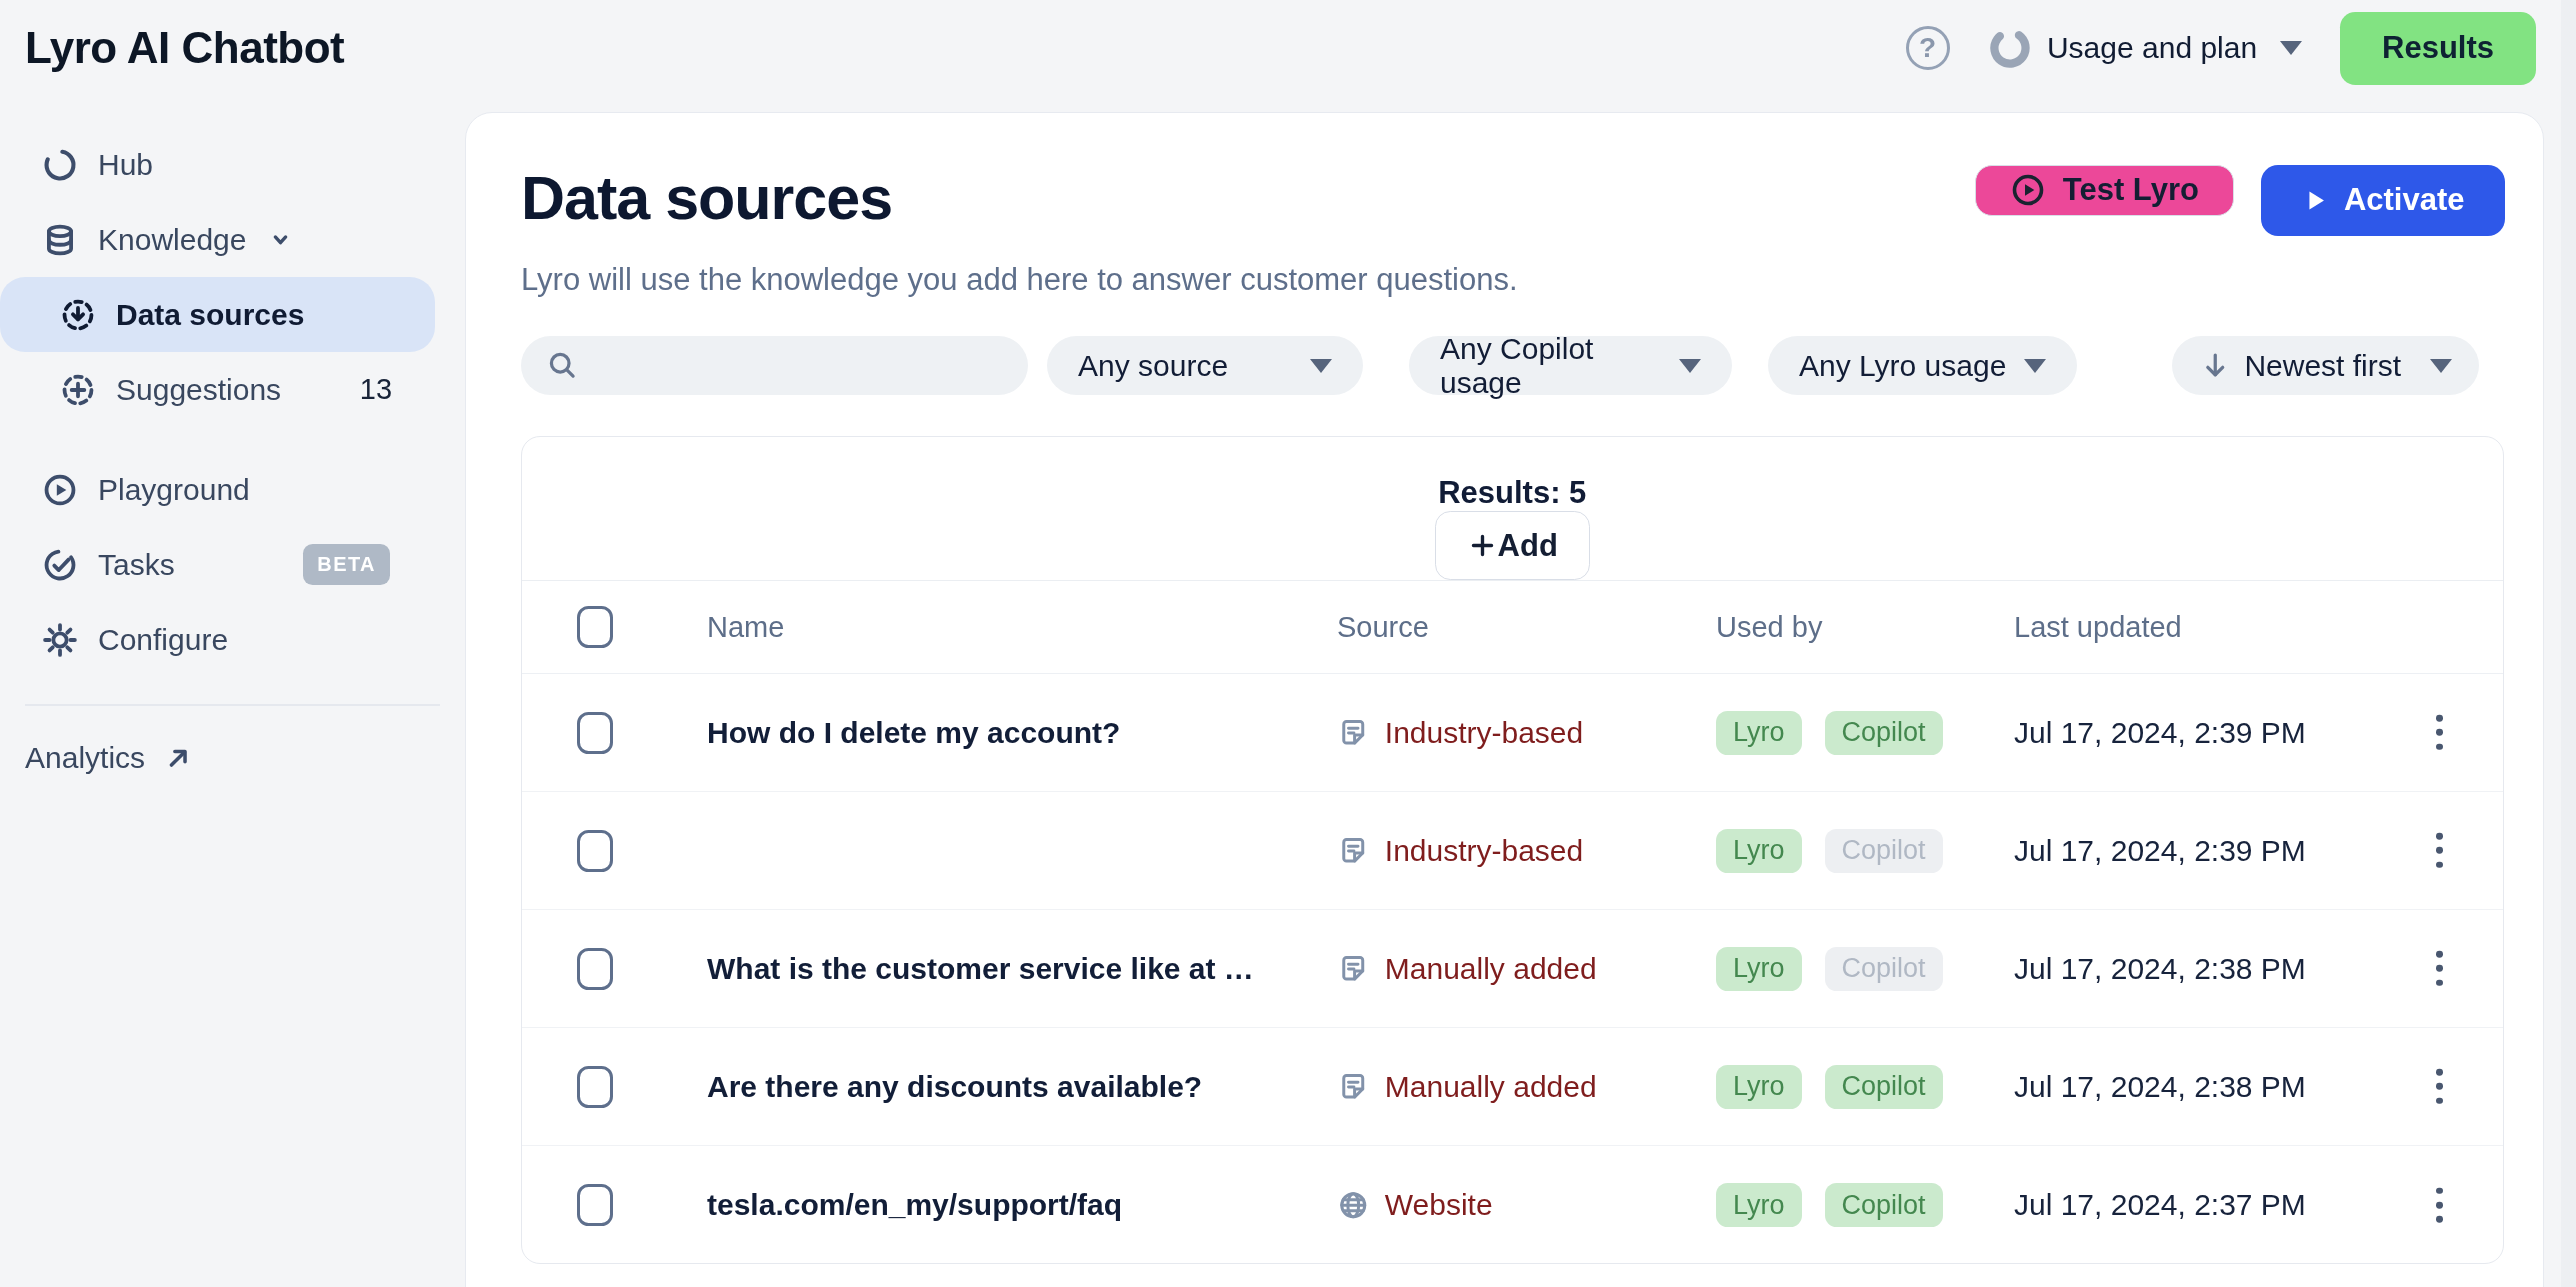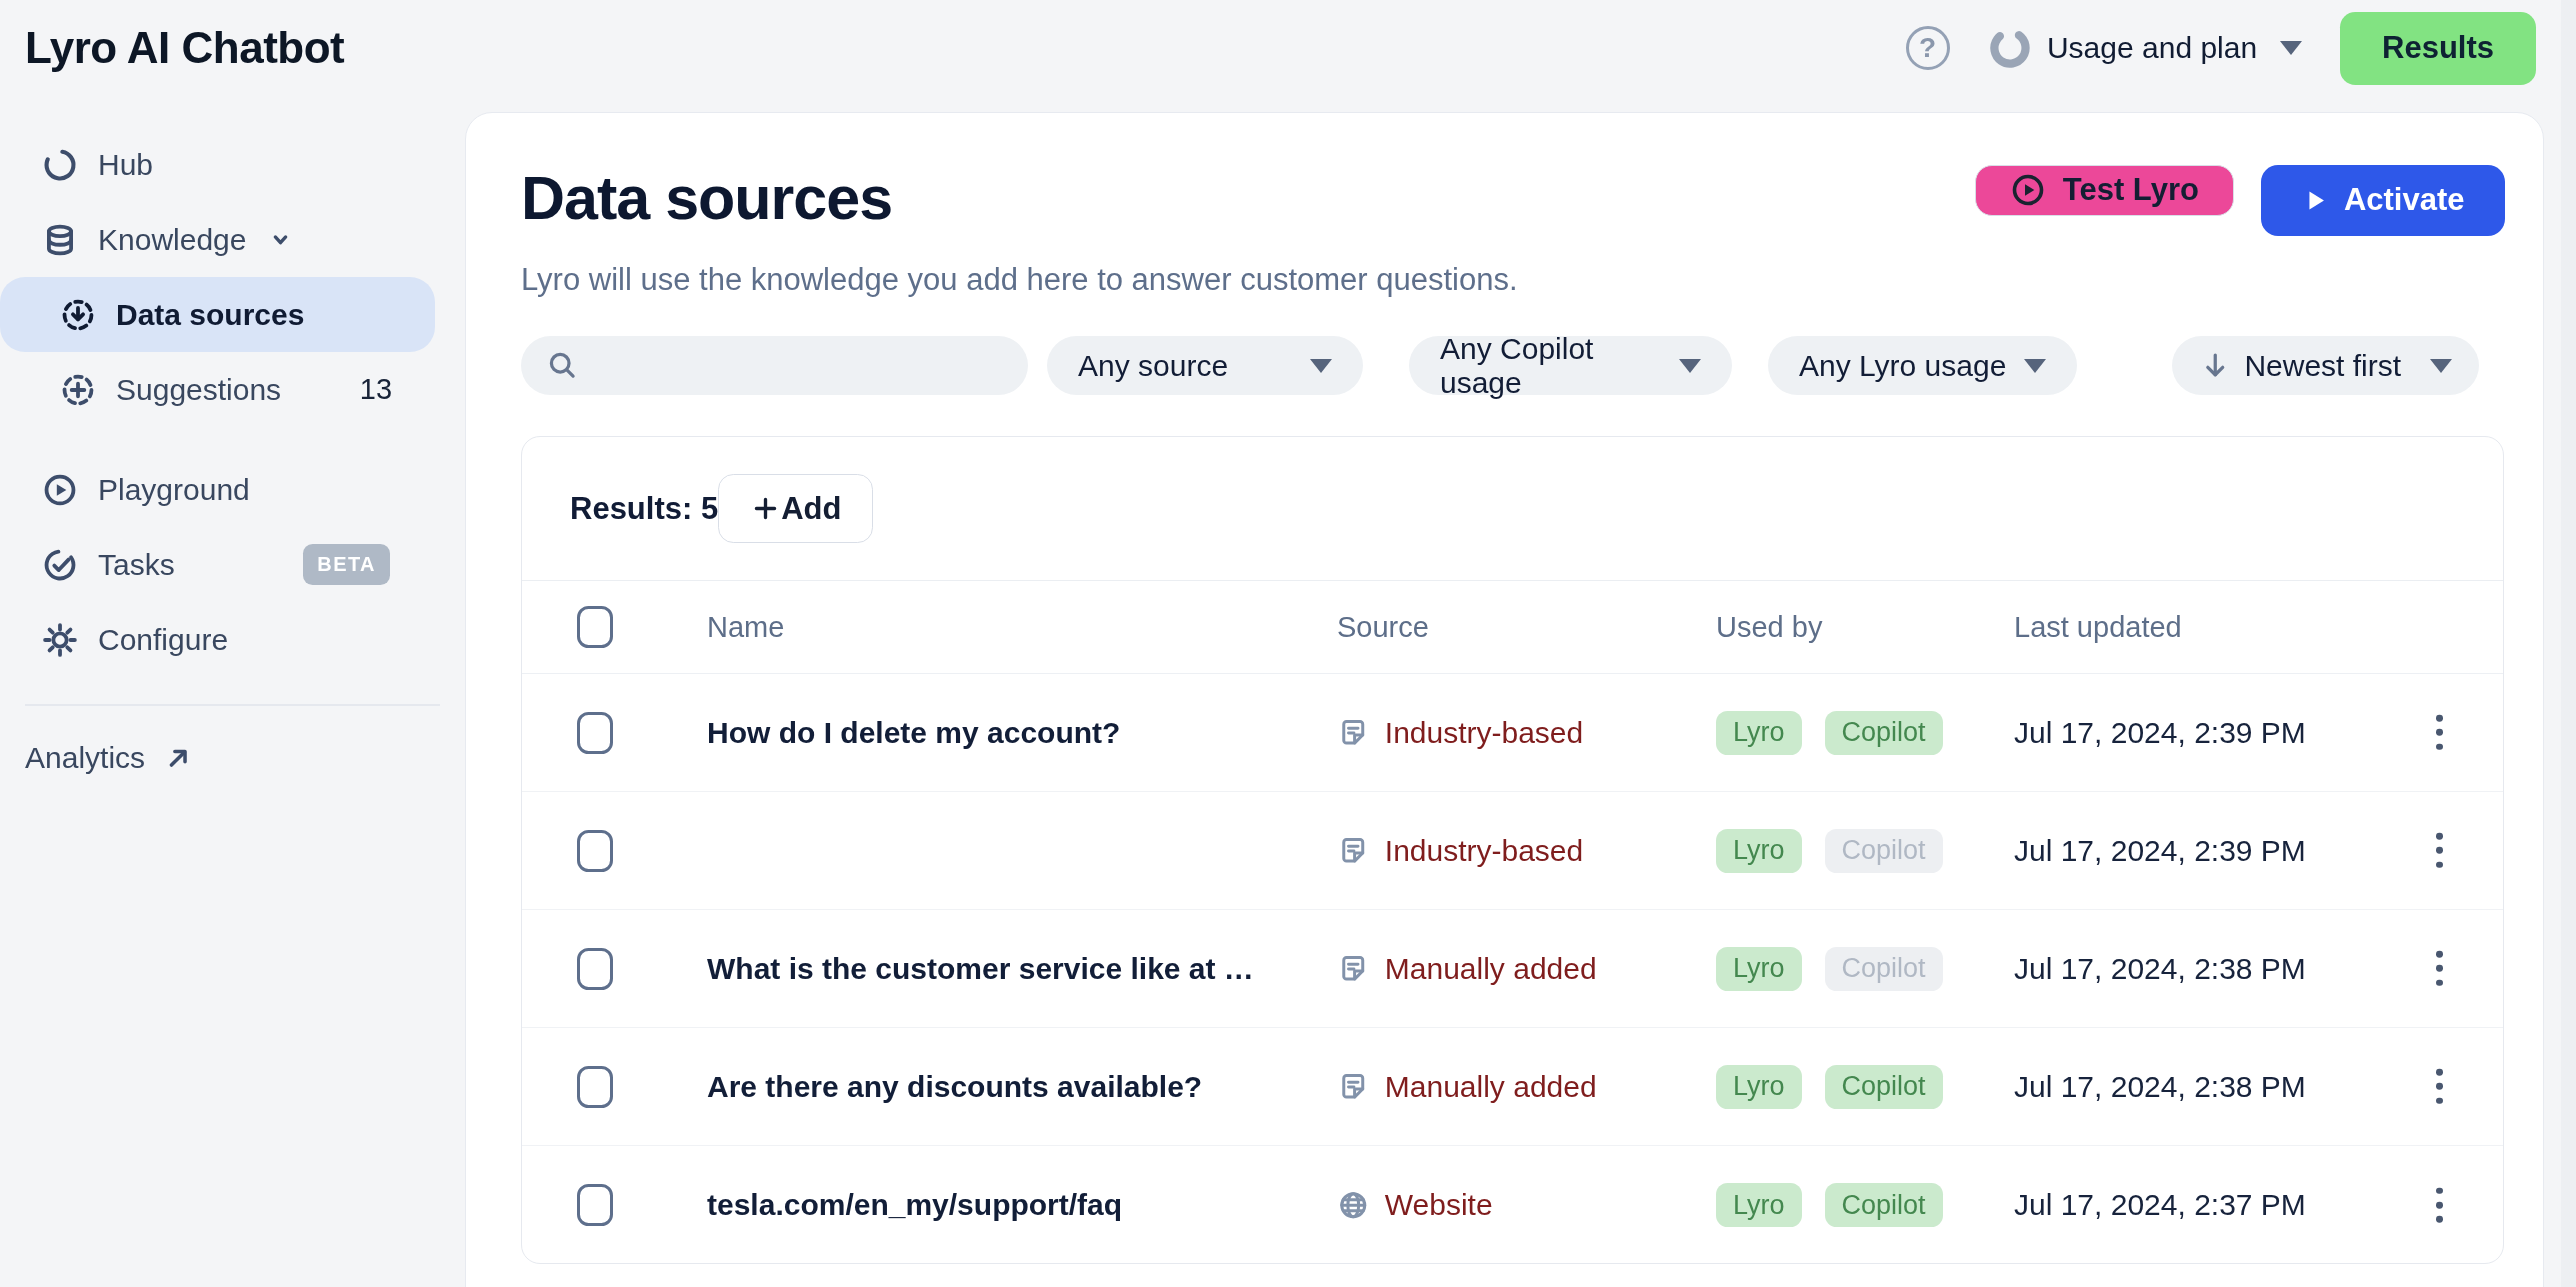--- a/index.html
+++ b/index.html
@@ -62,22 +62,22 @@
     font-weight:500; cursor:pointer; }
   .dd-source { width:316px; margin-left:19px; }
   .dd-lyro { width:309px; margin-left:36px; }
   .dd-copilot { width:323px; margin-left:46px; }
   .dd-sort { width:307px; margin-left:auto; margin-right:26px; padding:0 27px; gap:13.4px; }
   .dd-sort .lbl { margin-right:auto; }
 
   
   .table-card { margin-top:41px; margin-right:1px; border:1.9px solid #E6E9EF; border-radius:19px;
     height:828px; overflow:hidden; background:#fff; }
-  .results-bar { height:144px; display:flex; align-items:center; justify-content:flex-start;
-    padding:0 48px; border-bottom:1.9px solid #EBEEF2; }
+  .results-bar { height:144px; display:flex; align-items:center; justify-content:flex-end;
+    padding:0 48px; border-bottom:1.9px solid #EBEEF2;flex-direction:column; }
   .results-label { font-size:31px; font-weight:700; color:#111C36; }
   .add-btn { height:69px; padding:0 31px; border:1.9px solid #D9DEE7; border-radius:15.3px; display:flex;
     align-items:center; gap:0; font-size:31px; font-weight:600; color:#141E33; background:#fff;
     font-family:inherit; cursor:pointer; }
   .thead, .trow { position:relative; }
   .thead { height:93px; border-bottom:1.9px solid #EDF0F4; color:#5D6E89; font-size:29px; }
   .trow { height:118px; border-bottom:1.9px solid #F0F2F5; }
   .trow:last-child { border-bottom:none; }
   .cell { position:absolute; top:50%; transform:translateY(-50%); }
   .col-check { left:55px; }

